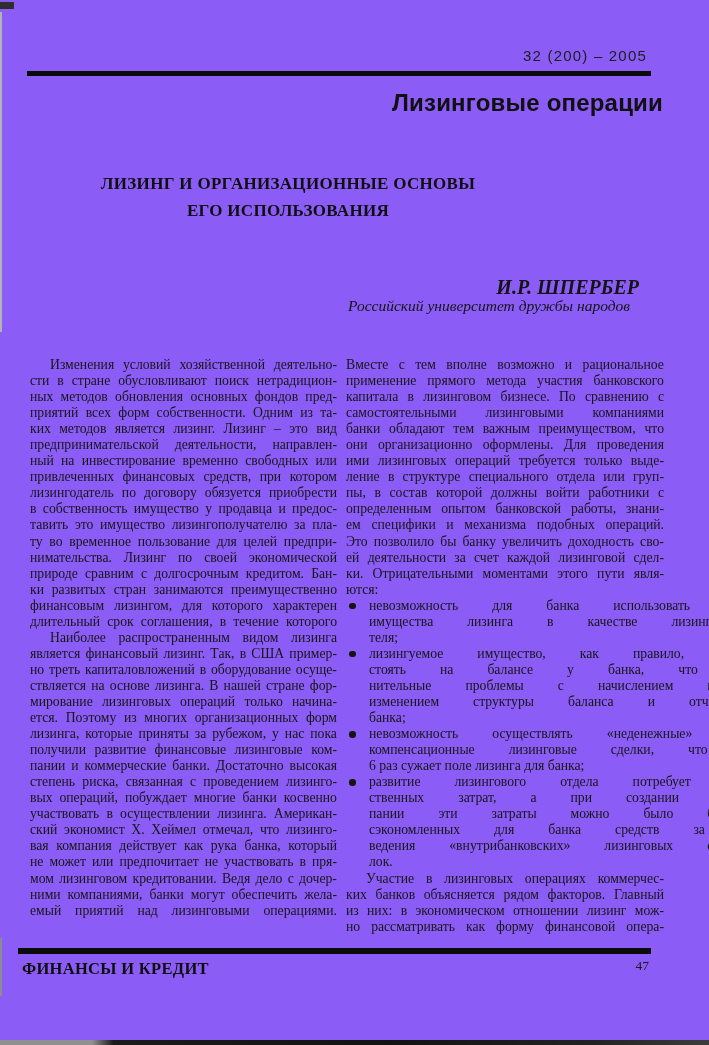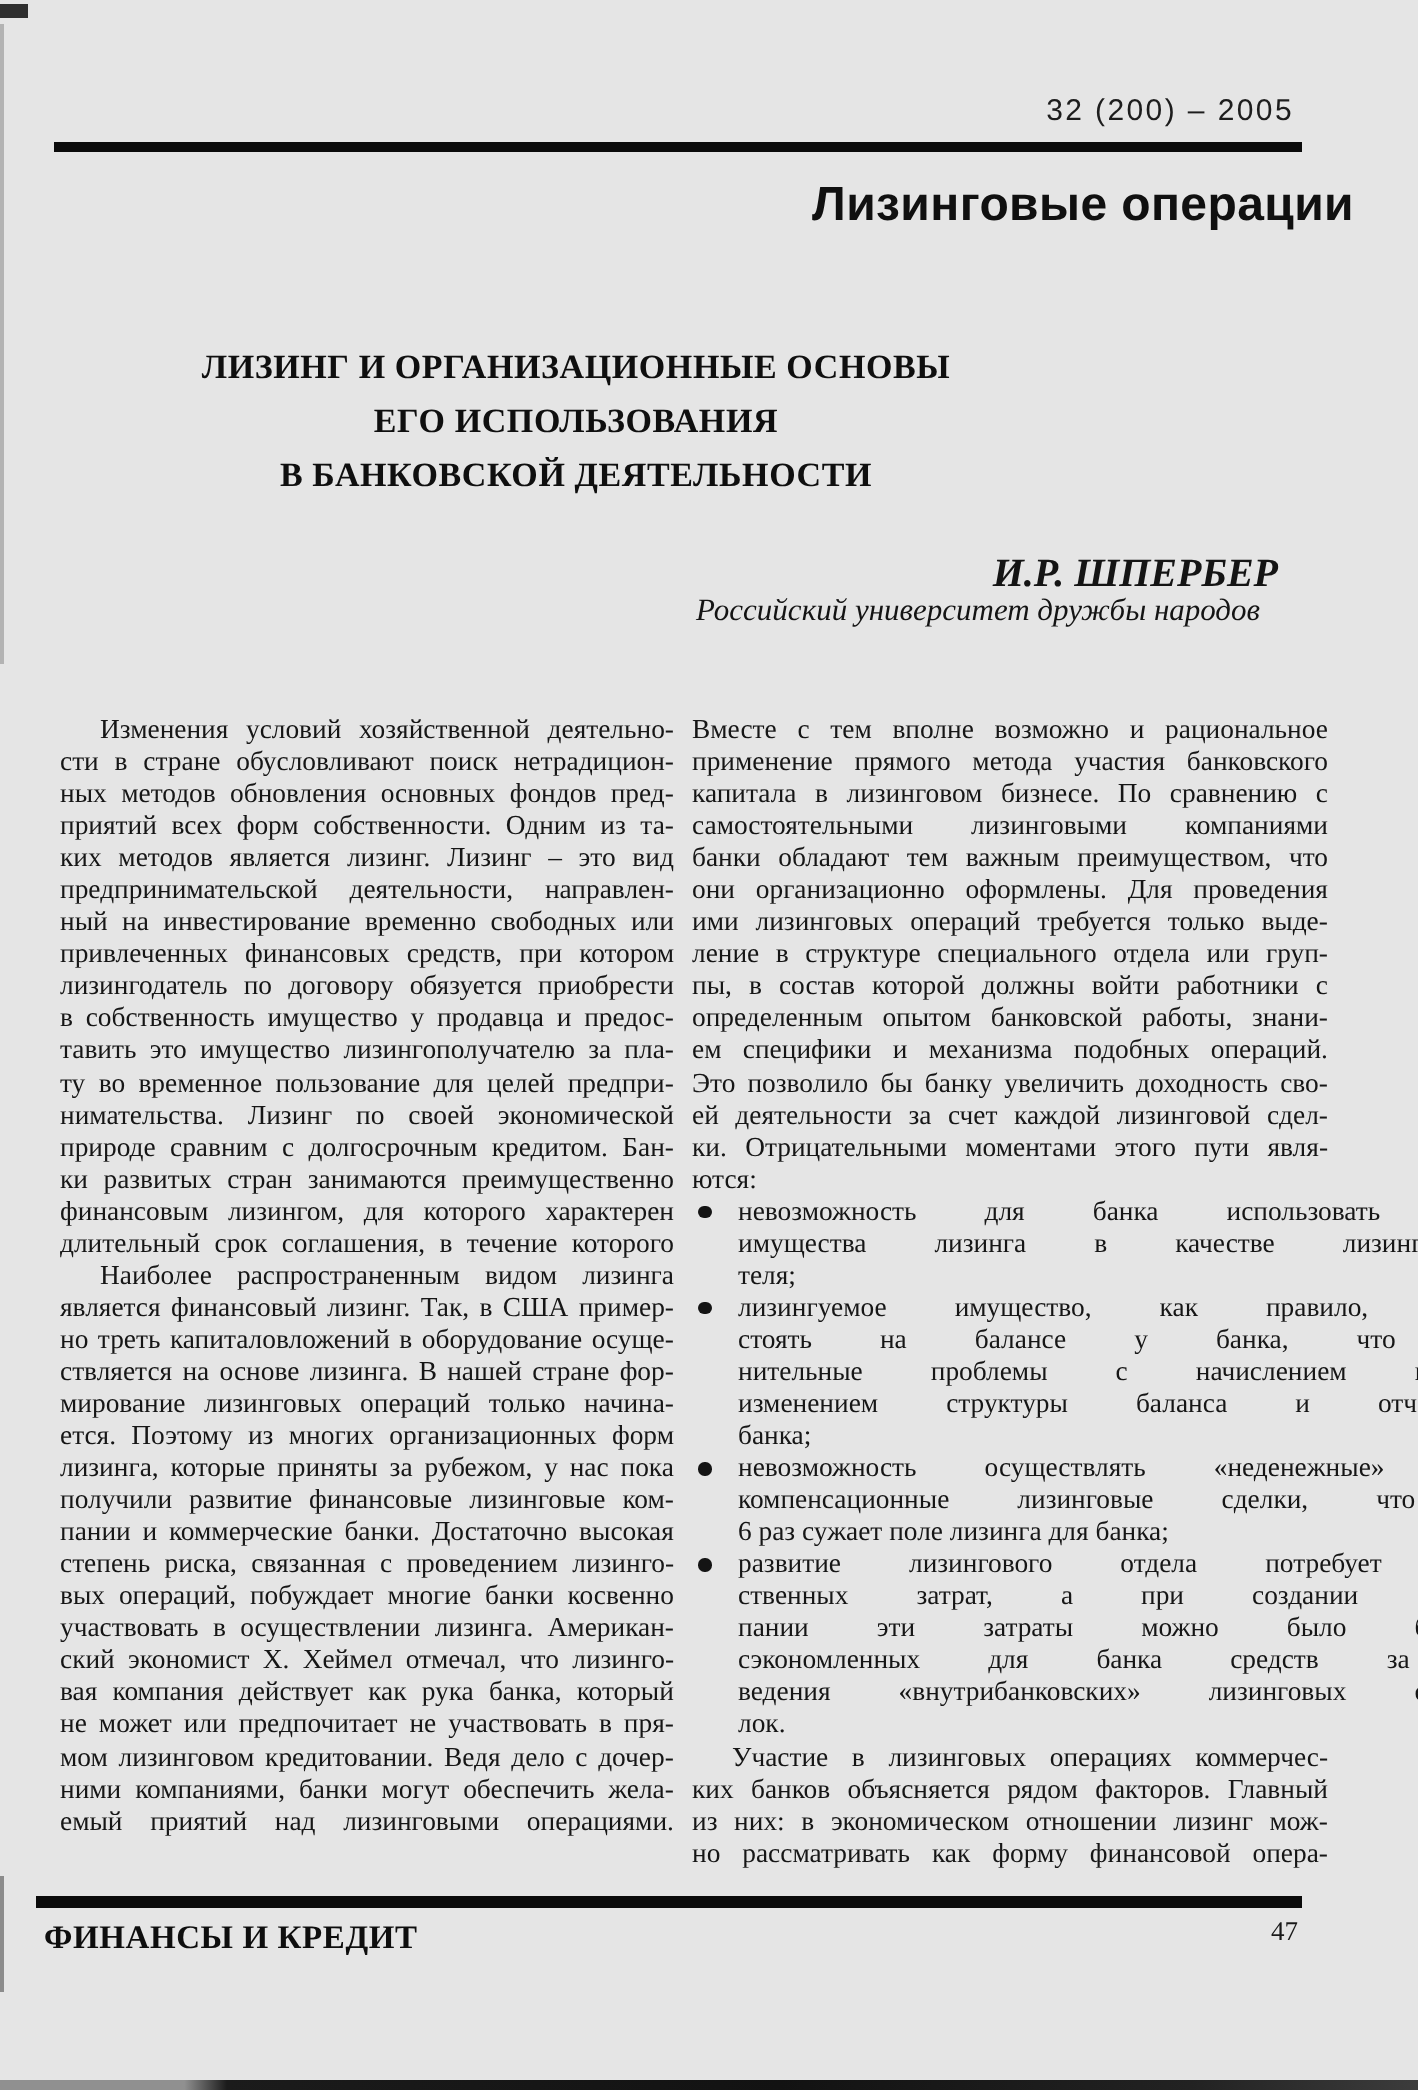--- a/index.html
+++ b/index.html
@@ -1,30 +1,30 @@
 <!DOCTYPE html>
 <html><head>
 <meta charset="utf-8">
 <style>
   html,body{margin:0;padding:0;background:#ffffff;}
   .page{
-    position:relative;width:709px;height:1045px;background:#e5e5e5;
+    position:relative;width:709px;height:1045px;background:#8b5cf6;
     overflow:hidden;font-family:"Liberation Serif",serif;color:#141414;
   }
   
   .corner-mark{position:absolute;left:0;top:2px;width:14px;height:7px;background:#2f2f2f;}
   .edge-line-top{position:absolute;left:0;top:12px;width:2px;height:320px;background:#b3b3b3;}
   .edge-line-bottom{position:absolute;left:0;top:938px;width:2px;height:58px;background:#8c8c8c;}
   .bottom-scan-bar{position:absolute;left:0;top:1040px;width:709px;height:5px;
     background:linear-gradient(to right,#909090 0%,#909090 13%,#1b1b1b 16%,#121212 55%,#222 84%,#3c3c3c 100%);}
   
   .issue{position:absolute;top:47px;right:62px;font-family:"Liberation Sans",sans-serif;
     font-size:15px;letter-spacing:1.2px;color:#1d1d1d;}
   .top-rule{position:absolute;top:71px;left:27px;width:624px;height:5px;background:#0b0b0b;}
-  .section{position:absolute;top:89px;right:32px;font-family:"Liberation Sans",sans-serif;
+  .section{position:absolute;top:89px;right:46px;font-family:"Liberation Sans",sans-serif;
     font-weight:bold;font-size:24px;letter-spacing:.2px;color:#101010;}
   
   .title{position:absolute;top:170px;left:30px;width:516px;text-align:center;
     font-weight:bold;font-size:17px;line-height:27px;letter-spacing:.3px;color:#0f0f0f;}
   .author{position:absolute;top:276px;right:70px;font-weight:bold;font-style:italic;font-size:20px;}
   .affiliation{position:absolute;top:297px;right:79px;font-weight:normal;font-style:italic;font-size:15.5px;}
   
   .col{position:absolute;top:357px;font-size:13.7px;color:#161616;}
   .col-left{left:30px;width:307px;}
   .col-right{left:346px;width:318px;}
@@ -48,21 +48,20 @@
   <div class="edge-line-top"></div>
   <div class="edge-line-bottom"></div>
 
   <div class="issue">32 (200) – 2005</div>
   <div class="top-rule"></div>
   <div class="section">Лизинговые операции</div>
 
   <div class="title">
     <div>ЛИЗИНГ И ОРГАНИЗАЦИОННЫЕ ОСНОВЫ</div>
     <div>ЕГО ИСПОЛЬЗОВАНИЯ</div>
-    <div>В БАНКОВСКОЙ ДЕЯТЕЛЬНОСТИ</div>
   </div>
 
   <div class="author">И.Р. ШПЕРБЕР</div>
   <div class="affiliation">Российский университет дружбы народов</div>
 
   <div class="col col-left" id="col-left">
       <div class="line j first">
         <span>Изменения</span>
         <span>условий</span>
         <span>хозяйственной</span>

